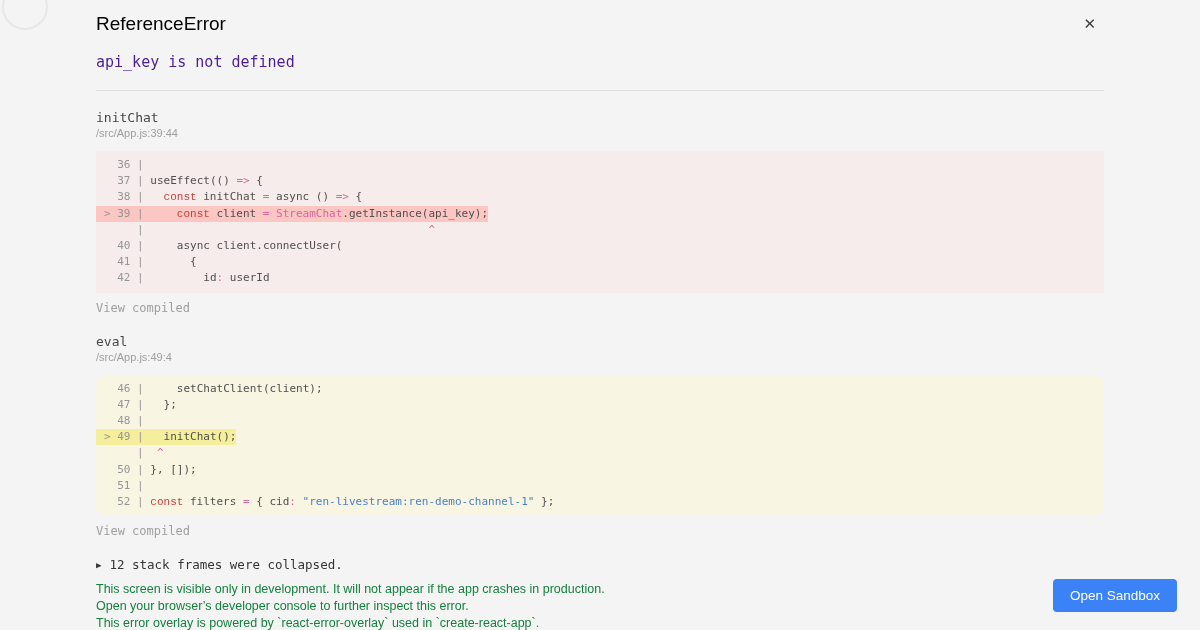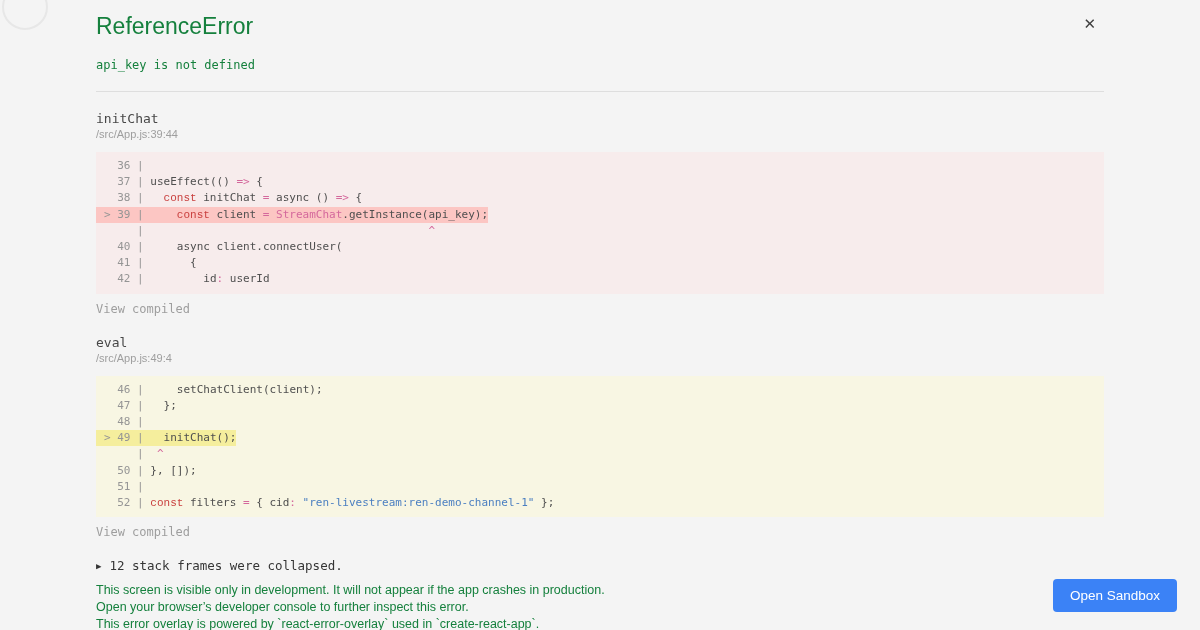--- a/index.html
+++ b/index.html
@@ -18,30 +18,30 @@
   }
 
   .close-btn {
     position: absolute; top: 16px; right: 104px;
     font-size: 15px; color: #404040; cursor: pointer;
     background: none; border: none; line-height: 1;
     font-family: "Liberation Sans", sans-serif;
   }
 
   .err-title {
-    color: #15803d;
-    font-size: 23px;
+    color: #000000;
+    font-size: 19px;
     font-weight: normal;
     letter-spacing: 0px;
   }
   .err-message {
     margin-top: 18px;
     font-family: "DejaVu Sans Mono", monospace;
-    font-size: 12px;
-    color: #15803d;
+    font-size: 15px;
+    color: #4c1d95;
   }
   .divider {
     margin-top: 19px;
     border: none;
     border-top: 1px solid #dedede;
     height: 0;
   }
 
   .frame { }
   .frame-fn {
@@ -55,21 +55,21 @@
     font-family: Liberation Sans, sans-serif;
     font-size: 11px;
     color: #9e9e9e;
   }
   .code-block {
     margin-top: 12px;
     padding: 6px 0;
     width: 1008px;
   }
   .frame-error .code-block { background: #f7ecec; }
-  .frame-warning .code-block { background: #f8f6e3; }
+  .frame-warning .code-block { background: #f8f6e3; border-radius: 10px; }
 
   .code-line {
     font-family: "DejaVu Sans Mono", monospace;
     font-size: 11px;
     line-height: 16.2px;
     white-space: pre;
     padding-left: 8px;
     width: max-content;
     min-width: 40px;
   }

